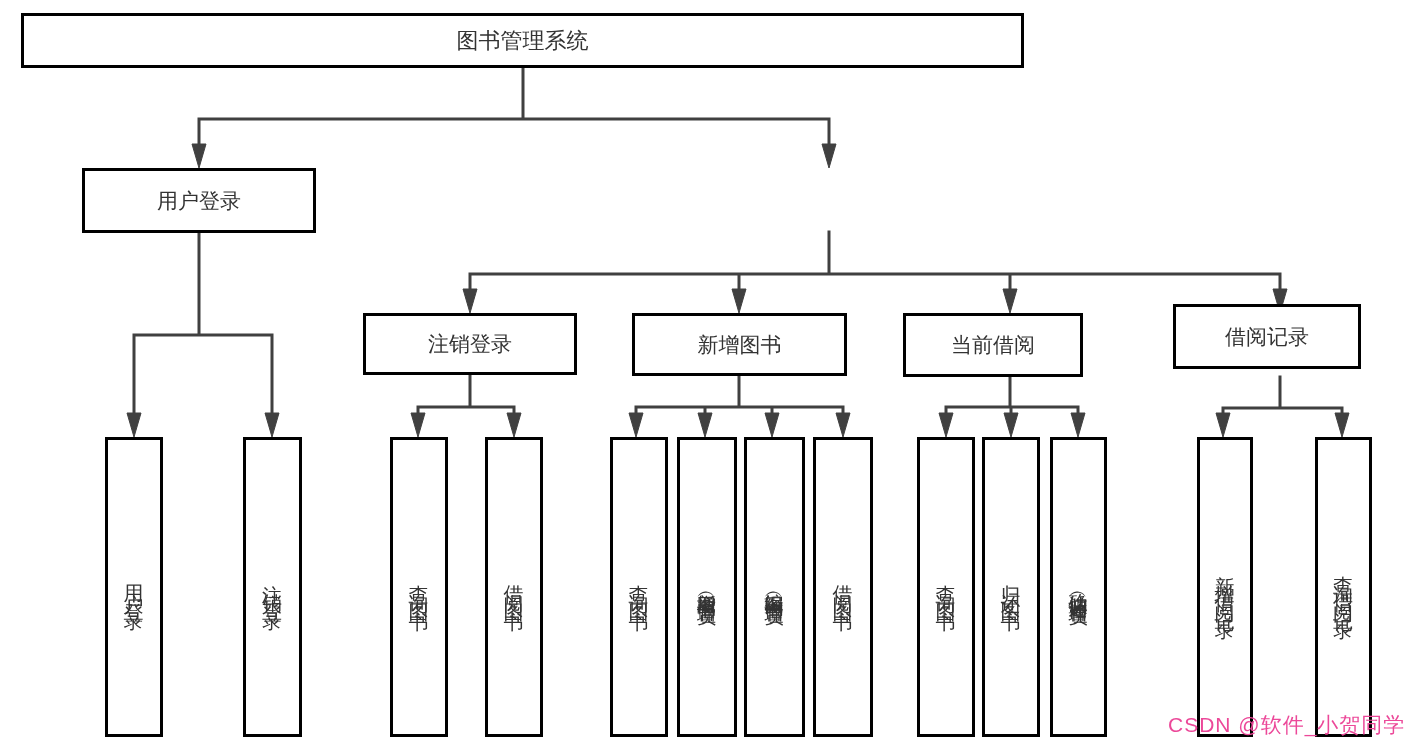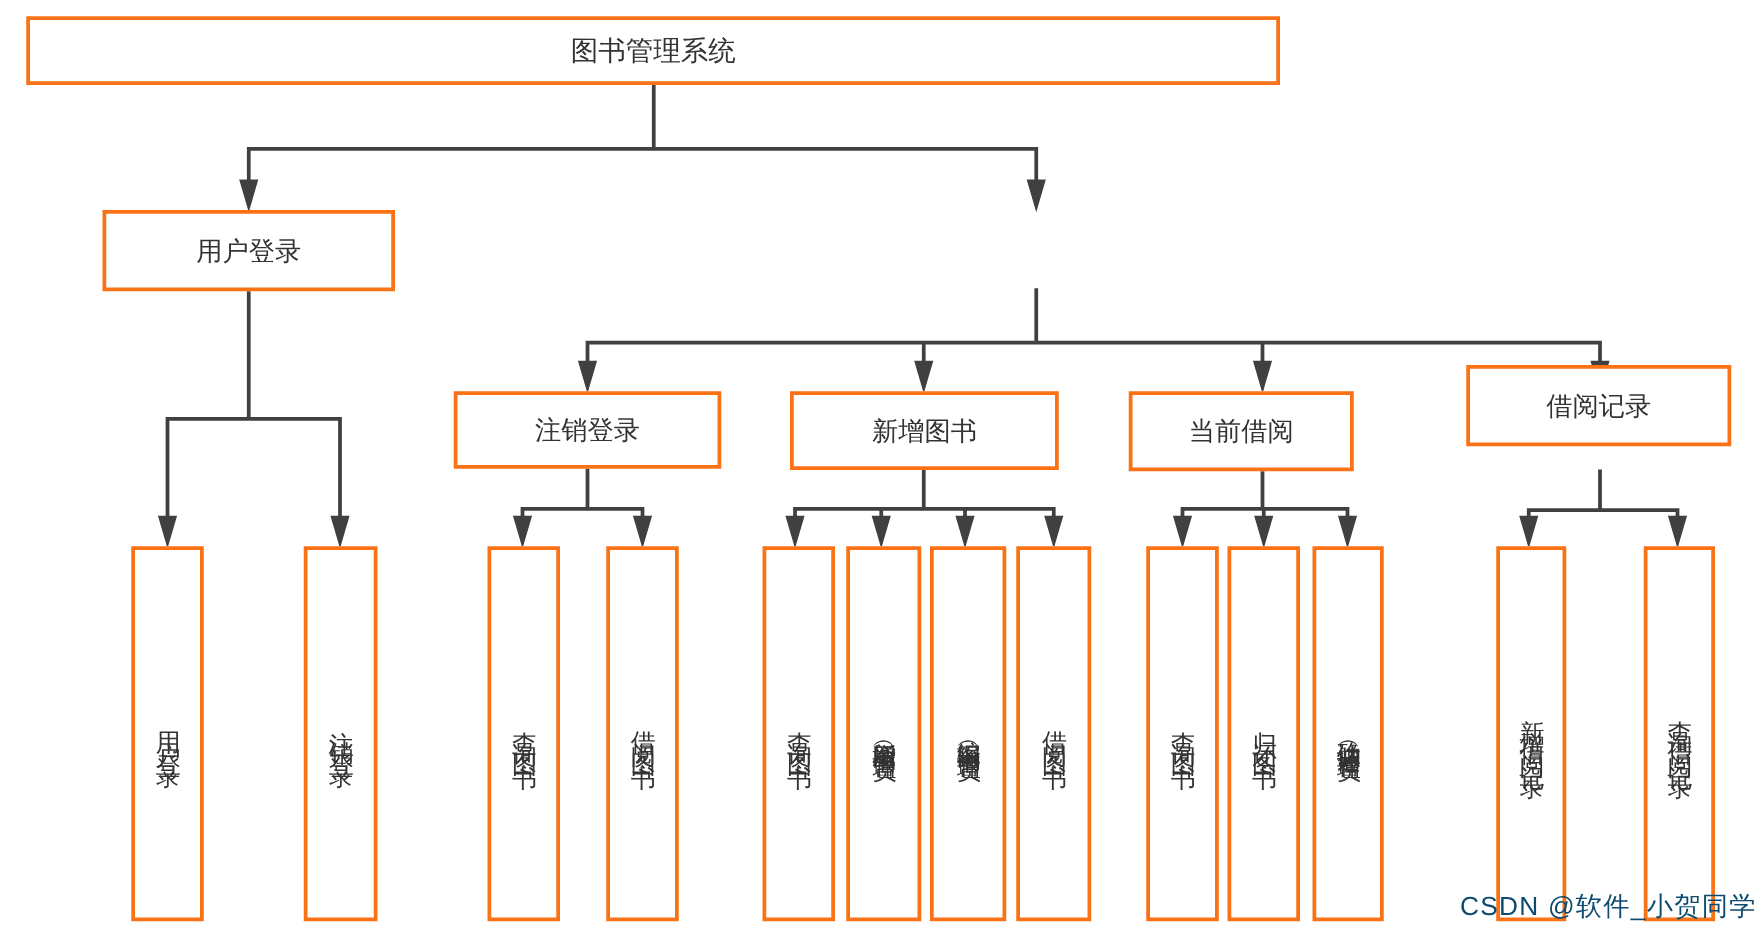--- a/index.html
+++ b/index.html
@@ -7,35 +7,35 @@
     position:relative;
     width:1405px;height:747px;
     background:#ffffff;
     font-family:"Liberation Sans", sans-serif;
     overflow:hidden;
   }
   #wires{position:absolute;left:0;top:0;z-index:1;}
   .hbox,.vbox{
     position:absolute;
     background:#ffffff;
-    border:3px solid #f97316;
+    border:3px solid #000000;
     box-sizing:border-box;
     display:flex;align-items:center;justify-content:center;
     color:#333333;
     z-index:2;
     text-align:center;
   }
   .hbox{font-size:21px;}
   #b-root{left:21px;top:13px;width:1003px;height:55px;font-size:22px;}
   #b-login{left:82px;top:168px;width:234px;height:65px;}
   #b-mgmt{left:711px;top:168px;width:236px;height:64px;}
   #b-newbook{left:363px;top:313px;width:214px;height:62px;}
   #b-borrow{left:632px;top:313px;width:215px;height:63px;}
   #b-current{left:903px;top:313px;width:180px;height:64px;}
-  #b-record{left:1173px;top:292px;width:212px;height:65px;}
+  #b-record{left:1173px;top:304px;width:188px;height:65px;}
   .vbox{
     top:437px;height:300px;
     writing-mode:vertical-rl;
     text-orientation:mixed;
     font-size:20px;
     letter-spacing:9px;
     line-height:1;
   }
   .vbox.long{letter-spacing:2px;font-size:19px;}
   #v1{left:105px;width:58px;}
@@ -48,21 +48,21 @@
   #v8{left:813px;width:60px;}
   #v9{left:917px;width:58px;}
   #v10{left:982px;width:58px;}
   #v11{left:1050px;width:57px;}
   #v12{left:1197px;width:56px;}
   #v13{left:1315px;width:57px;}
   #watermark{
     position:absolute;
     left:1168px;top:711px;
     font-size:21px;
-    color:#0c4a6e;
+    color:#ec4899;
     letter-spacing:1px;
     z-index:5;
     white-space:nowrap;
   }
 </style>
 </head>
 <body>
 
 <div id="canvas">
 

